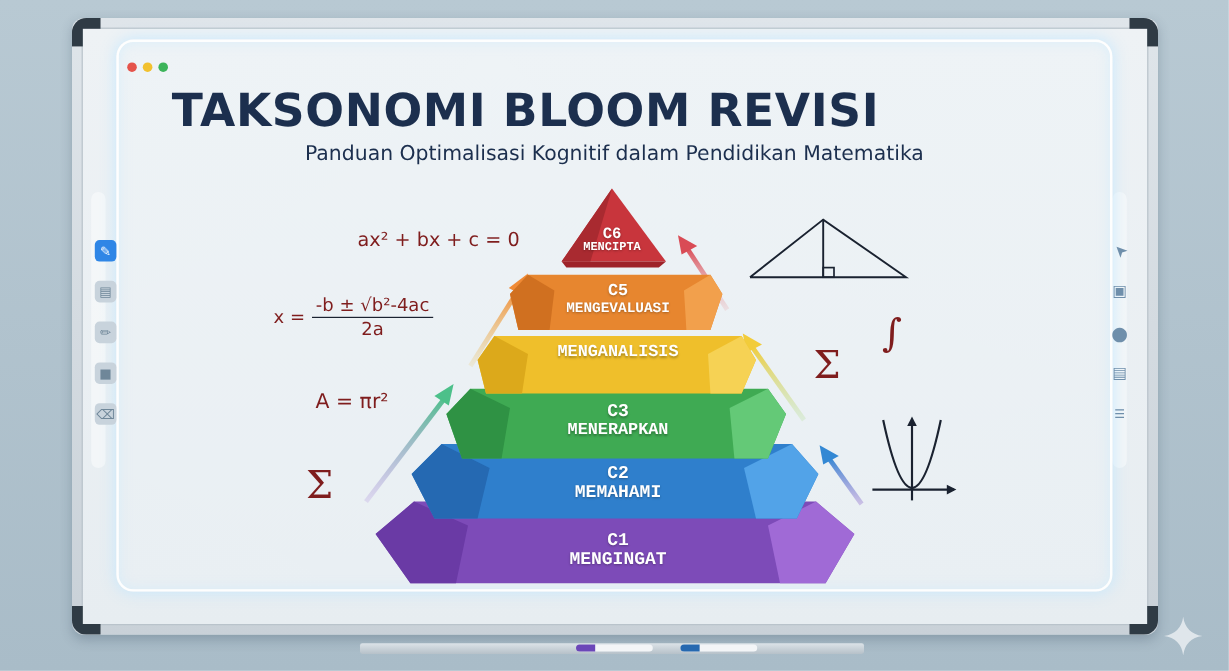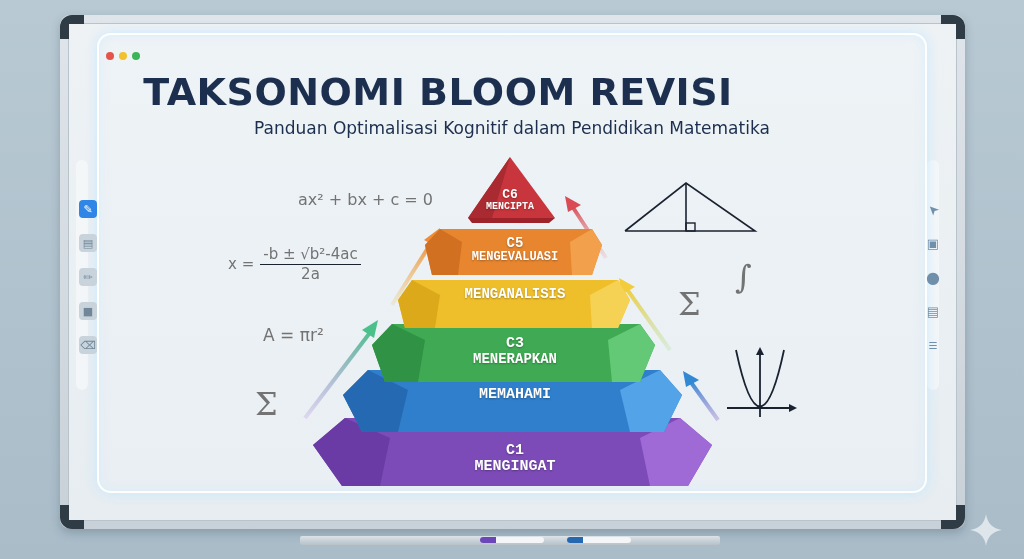--- a/index.html
+++ b/index.html
@@ -54,21 +54,21 @@
   .toolbar.left { left: 79px; top: 200px; }
   .toolbar.right { left: 924px; top: 200px; }
   .tool {
     width: 18px; height: 18px; border-radius: 4px; display: flex; align-items: center; justify-content: center;
     background: #c8d3dc; color: #6f8799; font-size: 11px;
   }
   .tool.active { background: #2f86e6; color: #fff; }
   .rtool { width: 18px; height: 18px; display: flex; align-items: center; justify-content: center; color: #6f8fab; font-size: 13px; }
   .side-rail { position: absolute; top: 160px; width: 12px; height: 230px; border-radius: 6px; background: rgba(255,255,255,0.45); }
 
-  .math { position: absolute; color: #737373; font-family: "DejaVu Sans", sans-serif; }
+  .math { position: absolute; color: #7f1d1d; font-family: "DejaVu Sans", sans-serif; }
   .serif { font-family: "DejaVu Serif", serif; }
   .frac { display: inline-flex; flex-direction: column; align-items: center; vertical-align: middle; }
   .frac .num { border-bottom: 1.5px solid #1a2230; padding: 0 3px 1px; }
 
   .layer-text {
     position: absolute; text-align: center; color: #fff; font-weight: bold;
     font-family: Liberation Mono, monospace; line-height: 1.05;
     text-shadow: 0 1px 2px rgba(0,0,0,0.3);
   }
 
@@ -257,20 +257,21 @@
   <div style="font-size:12px">MENGEVALUASI</div>
 </div>
 <div class="layer-text" style="left:420px;top:287px;width:190px">
   <div style="font-size:14px">MENGANALISIS</div>
 </div>
 <div class="layer-text" style="left:410px;top:336px;width:210px">
   <div style="font-size:15px">C3</div>
   <div style="font-size:14px">MENERAPKAN</div>
 </div>
 <div class="layer-text" style="left:400px;top:387px;width:230px">
+  <div style="font-size:15px">C2</div>
   <div style="font-size:15px">MEMAHAMI</div>
 </div>
 <div class="layer-text" style="left:400px;top:443px;width:230px">
   <div style="font-size:15px">C1</div>
   <div style="font-size:15px">MENGINGAT</div>
 </div>
 
 <div class="tray"></div>
 <div class="marker" style="left:480px;width:64px">
     <span class="cap" style="background:#6b47b8"></span>

